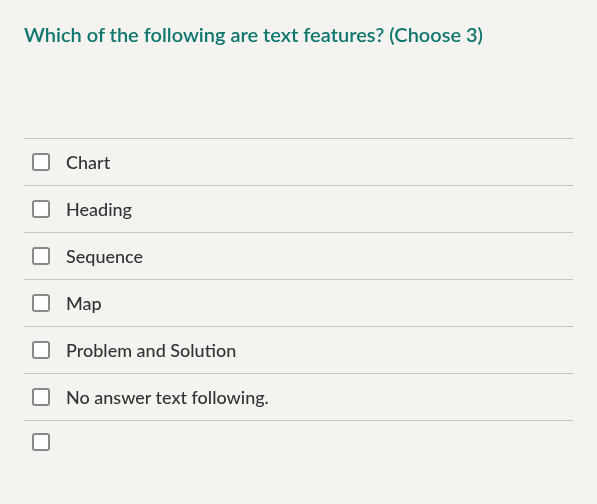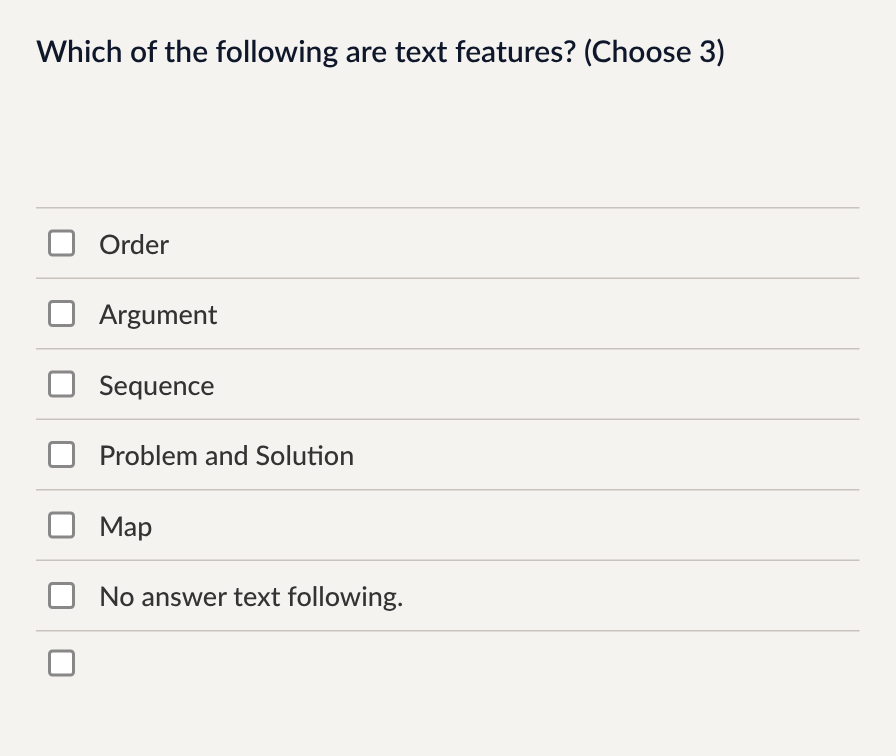--- a/index.html
+++ b/index.html
@@ -11,21 +11,21 @@
       font-family: -apple-system, BlinkMacSystemFont, "Segoe UI", "Lato", sans-serif;
       background: #f5f3f0;
       width: 597px;
       height: 504px;
       padding: 20px 24px;
       color: #2d2d2d;
     }
     .question-text {
       font-size: 20px;
       font-weight: 600;
-      color: #0f172a;
+      color: #0f766e;
       margin-bottom: 90px;
       line-height: 1.4;
     }
     .options-list {
       list-style: none;
     }
     .option-row {
       display: flex;
       align-items: center;
       padding: 12px 8px;
@@ -52,37 +52,37 @@
   </style>
 </head>
 <body>
 
 <div>
   <div class="question-text">Which of the following are text features? (Choose 3)</div>
 
   <ul class="options-list">
     <li class="option-row">
       <span class="checkbox"></span>
-      <span class="option-label">Order</span>
+      <span class="option-label">Chart</span>
     </li>
     <li class="option-row">
       <span class="checkbox"></span>
-      <span class="option-label">Argument</span>
+      <span class="option-label">Heading</span>
     </li>
     <li class="option-row">
       <span class="checkbox"></span>
       <span class="option-label">Sequence</span>
     </li>
     <li class="option-row">
       <span class="checkbox"></span>
-      <span class="option-label">Problem and Solution</span>
+      <span class="option-label">Map</span>
     </li>
     <li class="option-row">
       <span class="checkbox"></span>
-      <span class="option-label">Map</span>
+      <span class="option-label">Problem and Solution</span>
     </li>
     <li class="option-row">
       <span class="checkbox"></span>
       <span class="option-label">No answer text following.</span>
     </li>
     <li class="option-row">
       <span class="checkbox"></span>
     </li>
   </ul>
 </div>

